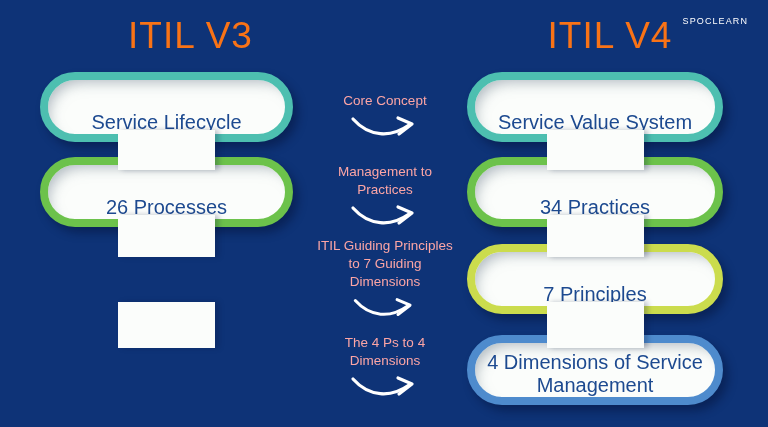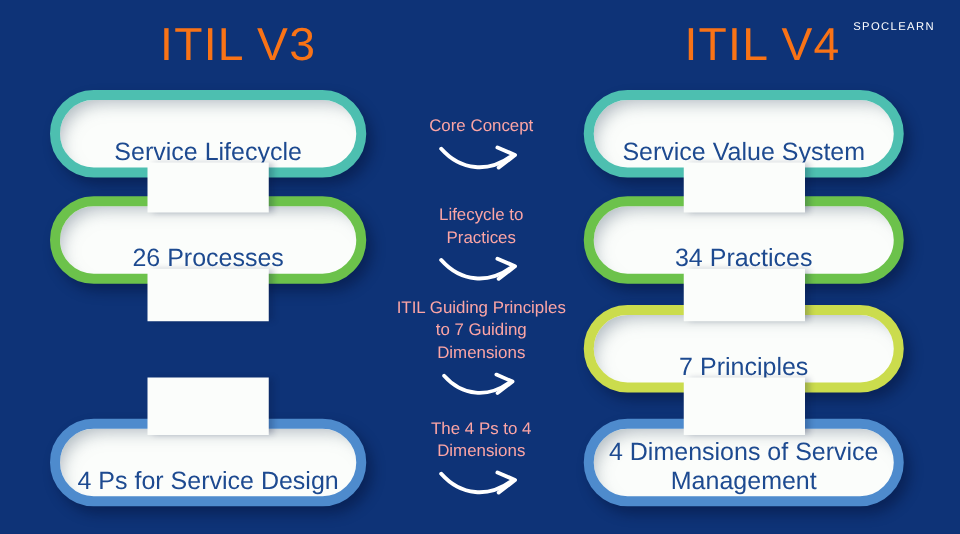--- a/index.html
+++ b/index.html
@@ -65,23 +65,20 @@
   <div class="connector cright gap0"></div>
   <div class="connector cright gap1"></div>
   <div class="connector cright gap2"></div>
 
   <div class="pill col-left row0" style="border-color: rgb(77, 191, 176);">
     <span class="pill-text">Service Lifecycle</span>
   </div>
   <div class="pill col-left row1" style="border-color: rgb(108, 194, 75);">
     <span class="pill-text">26 Processes</span>
   </div>
-  <div class="pill col-left row3" style="border-color: rgb(78, 139, 205);">
-    <span class="pill-text">4 Ps for Service Design</span>
-  </div>
 
   <div class="pill col-right row0" style="border-color: rgb(77, 191, 176);">
     <span class="pill-text">Service Value System</span>
   </div>
   <div class="pill col-right row1" style="border-color: rgb(108, 194, 75);">
     <span class="pill-text">34 Practices</span>
   </div>
   <div class="pill col-right row2" style="border-color: rgb(203, 220, 77);">
     <span class="pill-text">7 Principles</span>
   </div>
@@ -91,21 +88,21 @@
 
   <div class="transition t0">
     <span class="tline">Core Concept</span>
     <svg width="80" height="28" viewBox="0 0 80 28">
       <path d="M8,6 C24,24 46,25 64,12" fill="none" stroke="#ffffff" stroke-width="3.2" stroke-linecap="round"></path>
       <path d="M53,5 L67,11 L54,21" fill="none" stroke="#ffffff" stroke-width="3.2" stroke-linecap="round" stroke-linejoin="round"></path>
     </svg>
   </div>
 
   <div class="transition t1">
-    <span class="tline">Lifecycle to</span>
+    <span class="tline">Management to</span>
     <span class="tline">Practices</span>
     <svg width="80" height="28" viewBox="0 0 80 28">
       <path d="M8,6 C24,24 46,25 64,12" fill="none" stroke="#ffffff" stroke-width="3.2" stroke-linecap="round"></path>
       <path d="M53,5 L67,11 L54,21" fill="none" stroke="#ffffff" stroke-width="3.2" stroke-linecap="round" stroke-linejoin="round"></path>
     </svg>
   </div>
 
   <div class="transition t2">
     <span class="tline">ITIL Guiding Principles</span>
     <span class="tline">to 7 Guiding</span>

